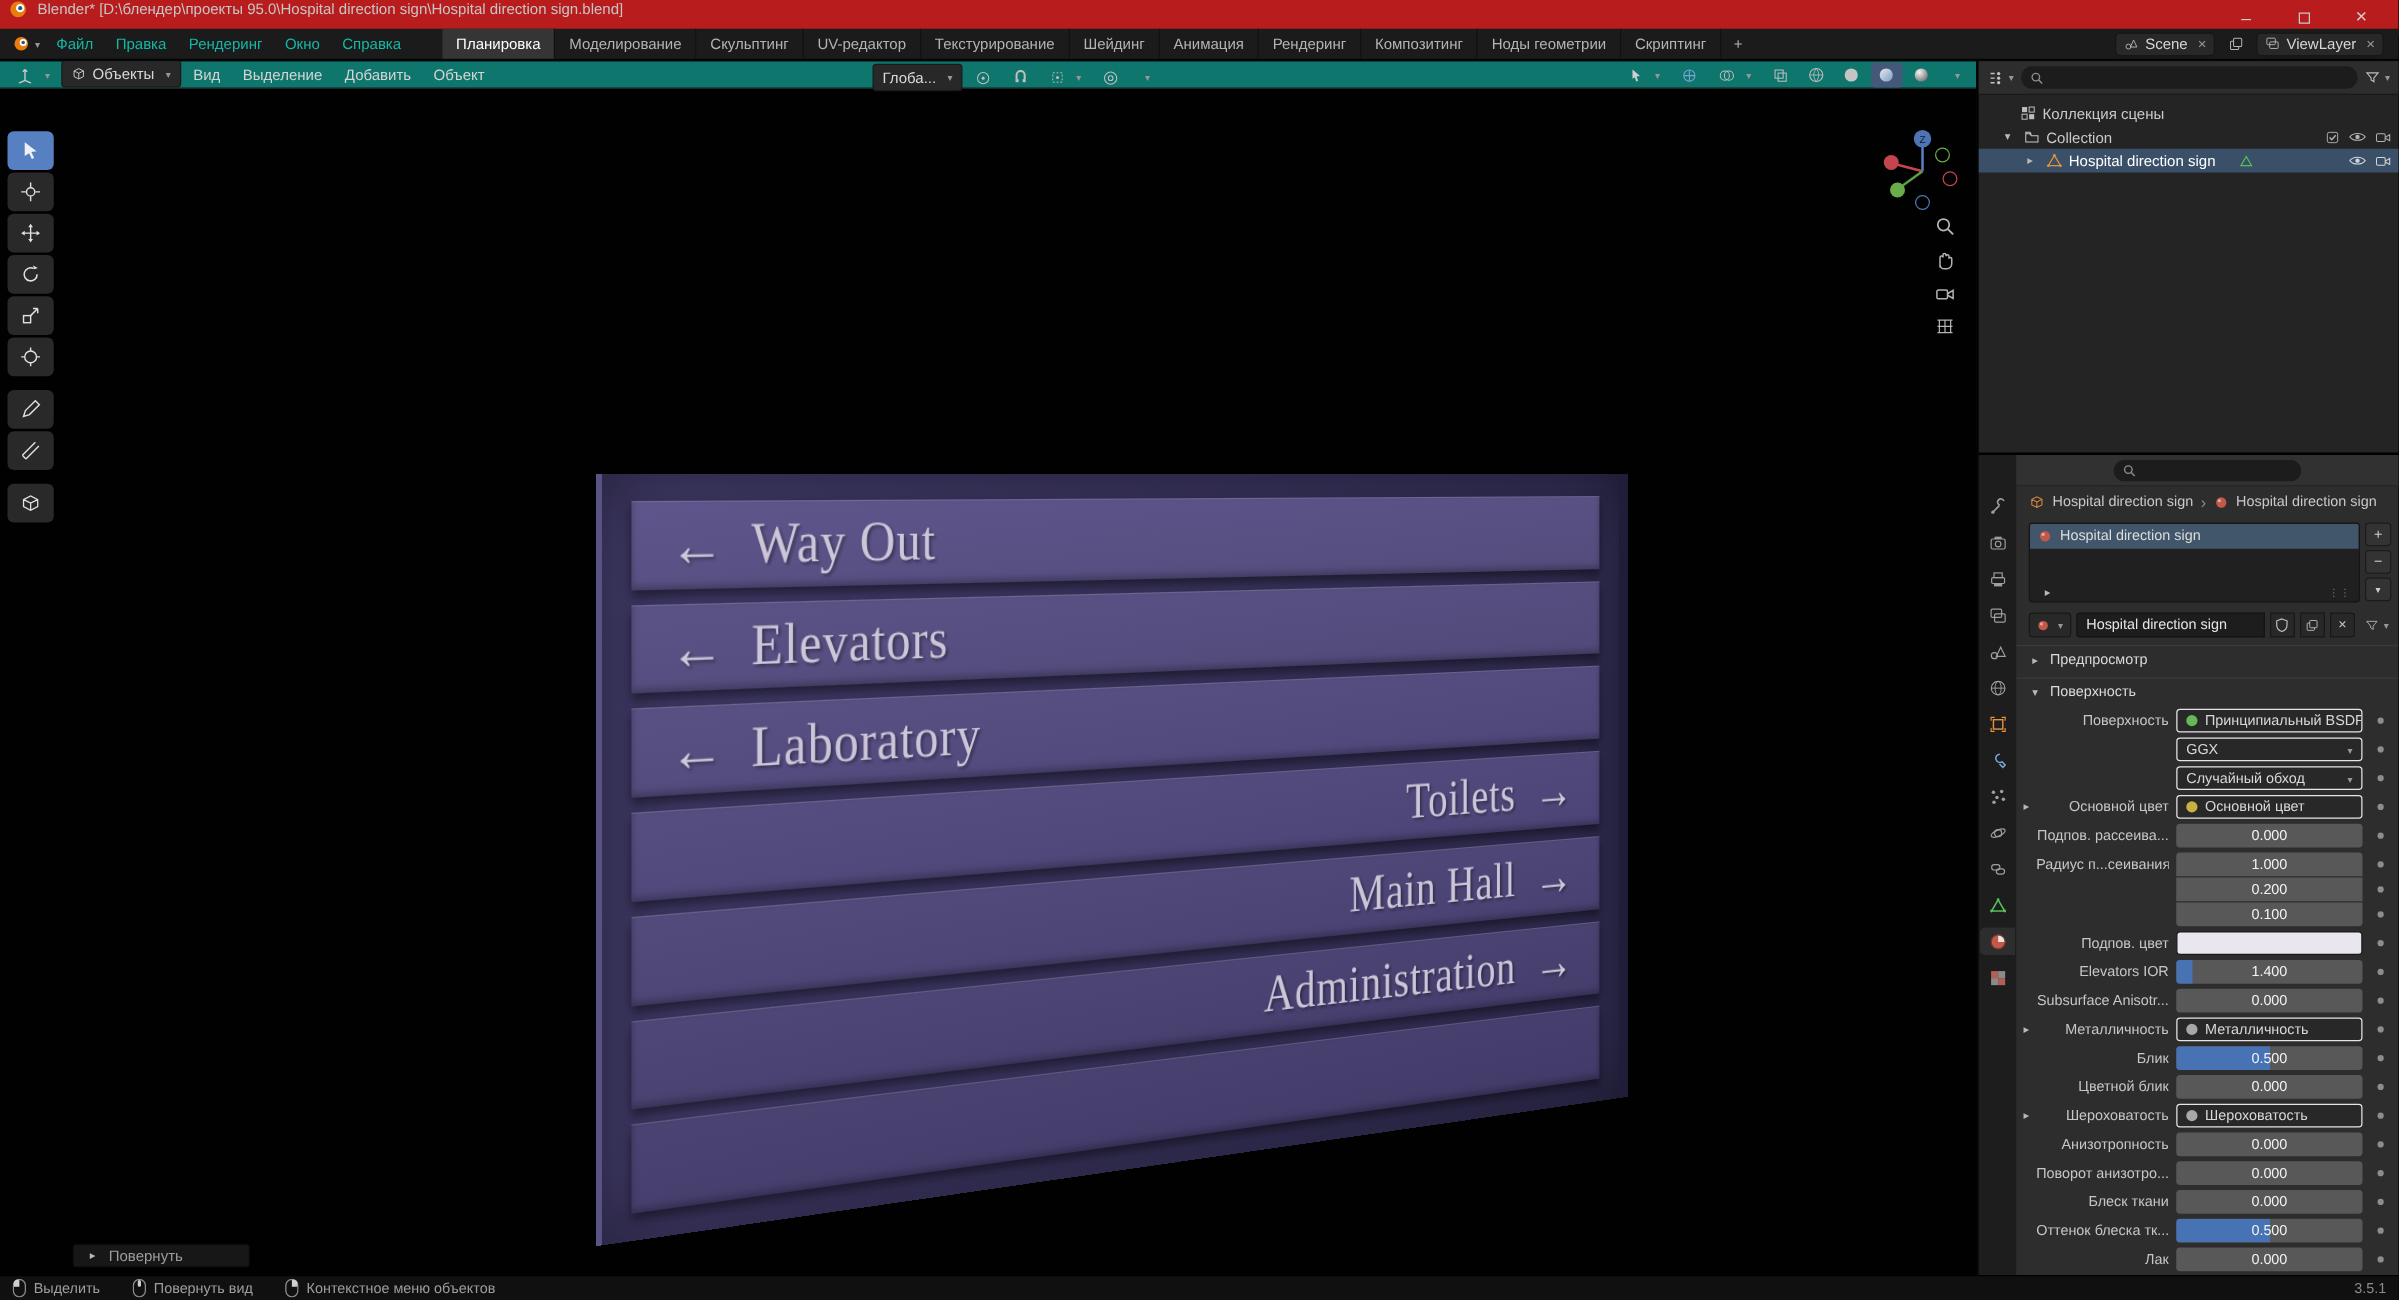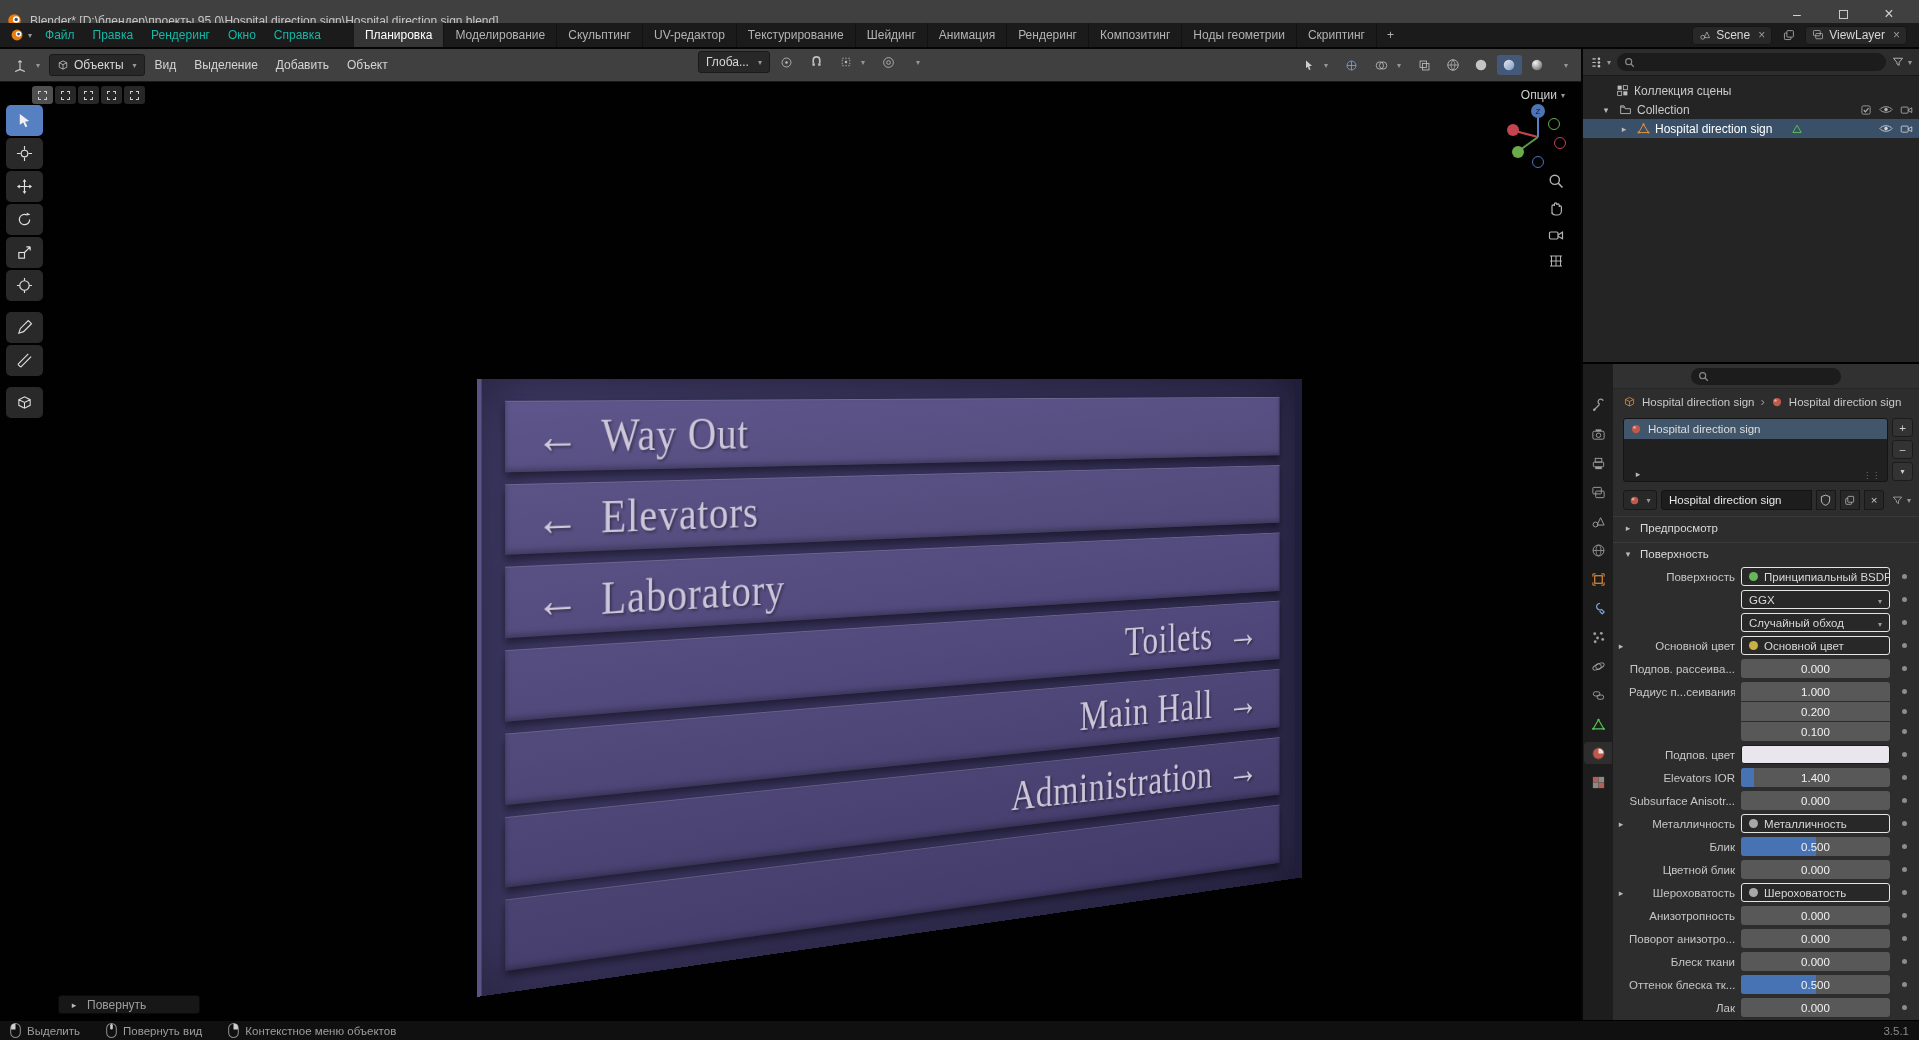--- a/index.html
+++ b/index.html
@@ -5,21 +5,21 @@
   *{margin:0;padding:0;box-sizing:border-box}
   body{background:#000}
   svg{display:block}
   #app{position:relative;width:1919px;height:1040px;background:#050505;font-family:"Liberation Sans","DejaVu Sans",sans-serif;font-size:12px;color:#cfcfcf;overflow:hidden;cursor:default;user-select:none}
   .caret::after{content:"▾";font-size:8px;color:#979797;margin-left:4px}
   .exp{width:16px;text-align:center;color:#b9b9b9;font-size:9px;flex:0 0 16px}
   .exp.closed::before{content:"▸"}
   .exp.open::before{content:"▾"}
 
   
-  .titlebar{position:absolute;left:0;top:0;width:100%;height:28px;background:#404040;display:flex;align-items:flex-end;gap:8px;padding:0 7px}
+  .titlebar{position:absolute;left:0;top:0;width:100%;height:28px;background:#b91c1c;display:flex;align-items:flex-start;gap:8px;padding:0 7px}
   .titlebar .ttl{color:#c6c6c6;white-space:nowrap}
   .win-controls{margin-left:auto;display:flex;height:100%}
   .win-btn{width:46px;display:flex;align-items:center;justify-content:center;color:#d2d2d2}
   .win-min::after{content:"–";font-size:14px}
   .win-max i{width:9px;height:9px;border:1px solid #c9c9c9;display:block}
   .win-close::after{content:"×";font-size:16px}
 
   
   .topbar{position:absolute;left:0;top:23px;width:100%;height:24px;background:#1b1b1b;display:flex;align-items:center;padding:0 6px}
   .menu-item{padding:4px 9px;color:#14b8a6;border-radius:4px}
@@ -30,21 +30,21 @@
   .top-right{margin-left:auto;display:flex;align-items:center;gap:10px;padding-right:6px}
   .pill{display:flex;align-items:center;gap:5px;background:#282828;border:1px solid #161616;border-radius:4px;height:19px;padding:0 6px;color:#d6d6d6}
   .pill .x::after{content:"×";color:#9a9a9a;font-size:12px;margin-left:3px}
   .icon-btn{display:flex;align-items:center;justify-content:center}
 
   
   .viewport{position:absolute;left:0;top:49px;width:1581px;height:971px;background:#010101;overflow:hidden}
   .right-col{position:absolute;left:1583px;top:49px;width:336px;height:971px;display:flex;flex-direction:column;gap:2px;background:#000}
 
   
-  .vp-header{position:relative;height:33px;background:#404040;border-bottom:1px solid #191919;display:flex;align-items:center;gap:2px;padding:0 6px}
+  .vp-header{position:relative;height:22px;background:#0f766e;border-bottom:1px solid #191919;display:flex;align-items:flex-end;gap:2px;padding:0 6px}
   .hdr-btn{display:flex;align-items:center;gap:5px;padding:3px 7px;border-radius:3px;color:#d8d8d8}
   .hdr-menu{padding:3px 8px;color:#d4d4d4}
   .dd{background:#282828;border:1px solid #1a1a1a;border-radius:3px}
   .hdr-center{position:absolute;left:698px;top:2px;height:22px;display:flex;align-items:center;gap:3px}
   .hdr-right{margin-left:auto;display:flex;align-items:center;gap:3px}
   .shade-btn{width:25px;height:20px;border-radius:3px;display:flex;align-items:center;justify-content:center}
   .shade-btn.active{background:#44597a}
   .vp-toolrow{height:26px;display:flex;align-items:center;padding:0 10px}
   .select-modes{display:flex;gap:2px;margin-left:22px}
   .sm-btn{width:21px;height:18px;background:#272727;border-radius:3px;display:flex;align-items:center;justify-content:center}
@@ -330,42 +330,20 @@
                   <stop offset="1" stop-color="#5d5d5d"></stop>
                 </radialGradient>
               </defs>
               <circle cx="8" cy="8" r="6" fill="url(#rs)"></circle>
             </svg>
         </span>
         <span class="hdr-btn caret"></span>
       </div>
     </div>
 
-    <div class="vp-toolrow">
-      <div class="select-modes">
-        <span class="sm-btn active">
-            <i></i>
-          </span>
-        <span class="sm-btn">
-            <i></i>
-          </span>
-        <span class="sm-btn">
-            <i></i>
-          </span>
-        <span class="sm-btn">
-            <i></i>
-          </span>
-        <span class="sm-btn">
-            <i></i>
-          </span>
-      </div>
-      <span class="options-btn caret">
-        <span>Опции</span>
-      </span>
-    </div>
 
     <div class="vp-toolbar">
       <span class="tool-btn active">
         <svg width="17" height="17" viewBox="0 0 18 18">
             <path d="M4 2 L14 9.5 L9.6 10.2 L12 15.2 L10 16.1 L7.7 11.2 L4 13.5 Z" fill="#f0f0f0"></path>
           </svg>
       </span>
       <span class="tool-btn">
         <svg width="17" height="17" viewBox="0 0 18 18">
             <circle cx="9" cy="9" r="3.5" fill="none" stroke="#e0e0e0" stroke-width="1.2"></circle>

